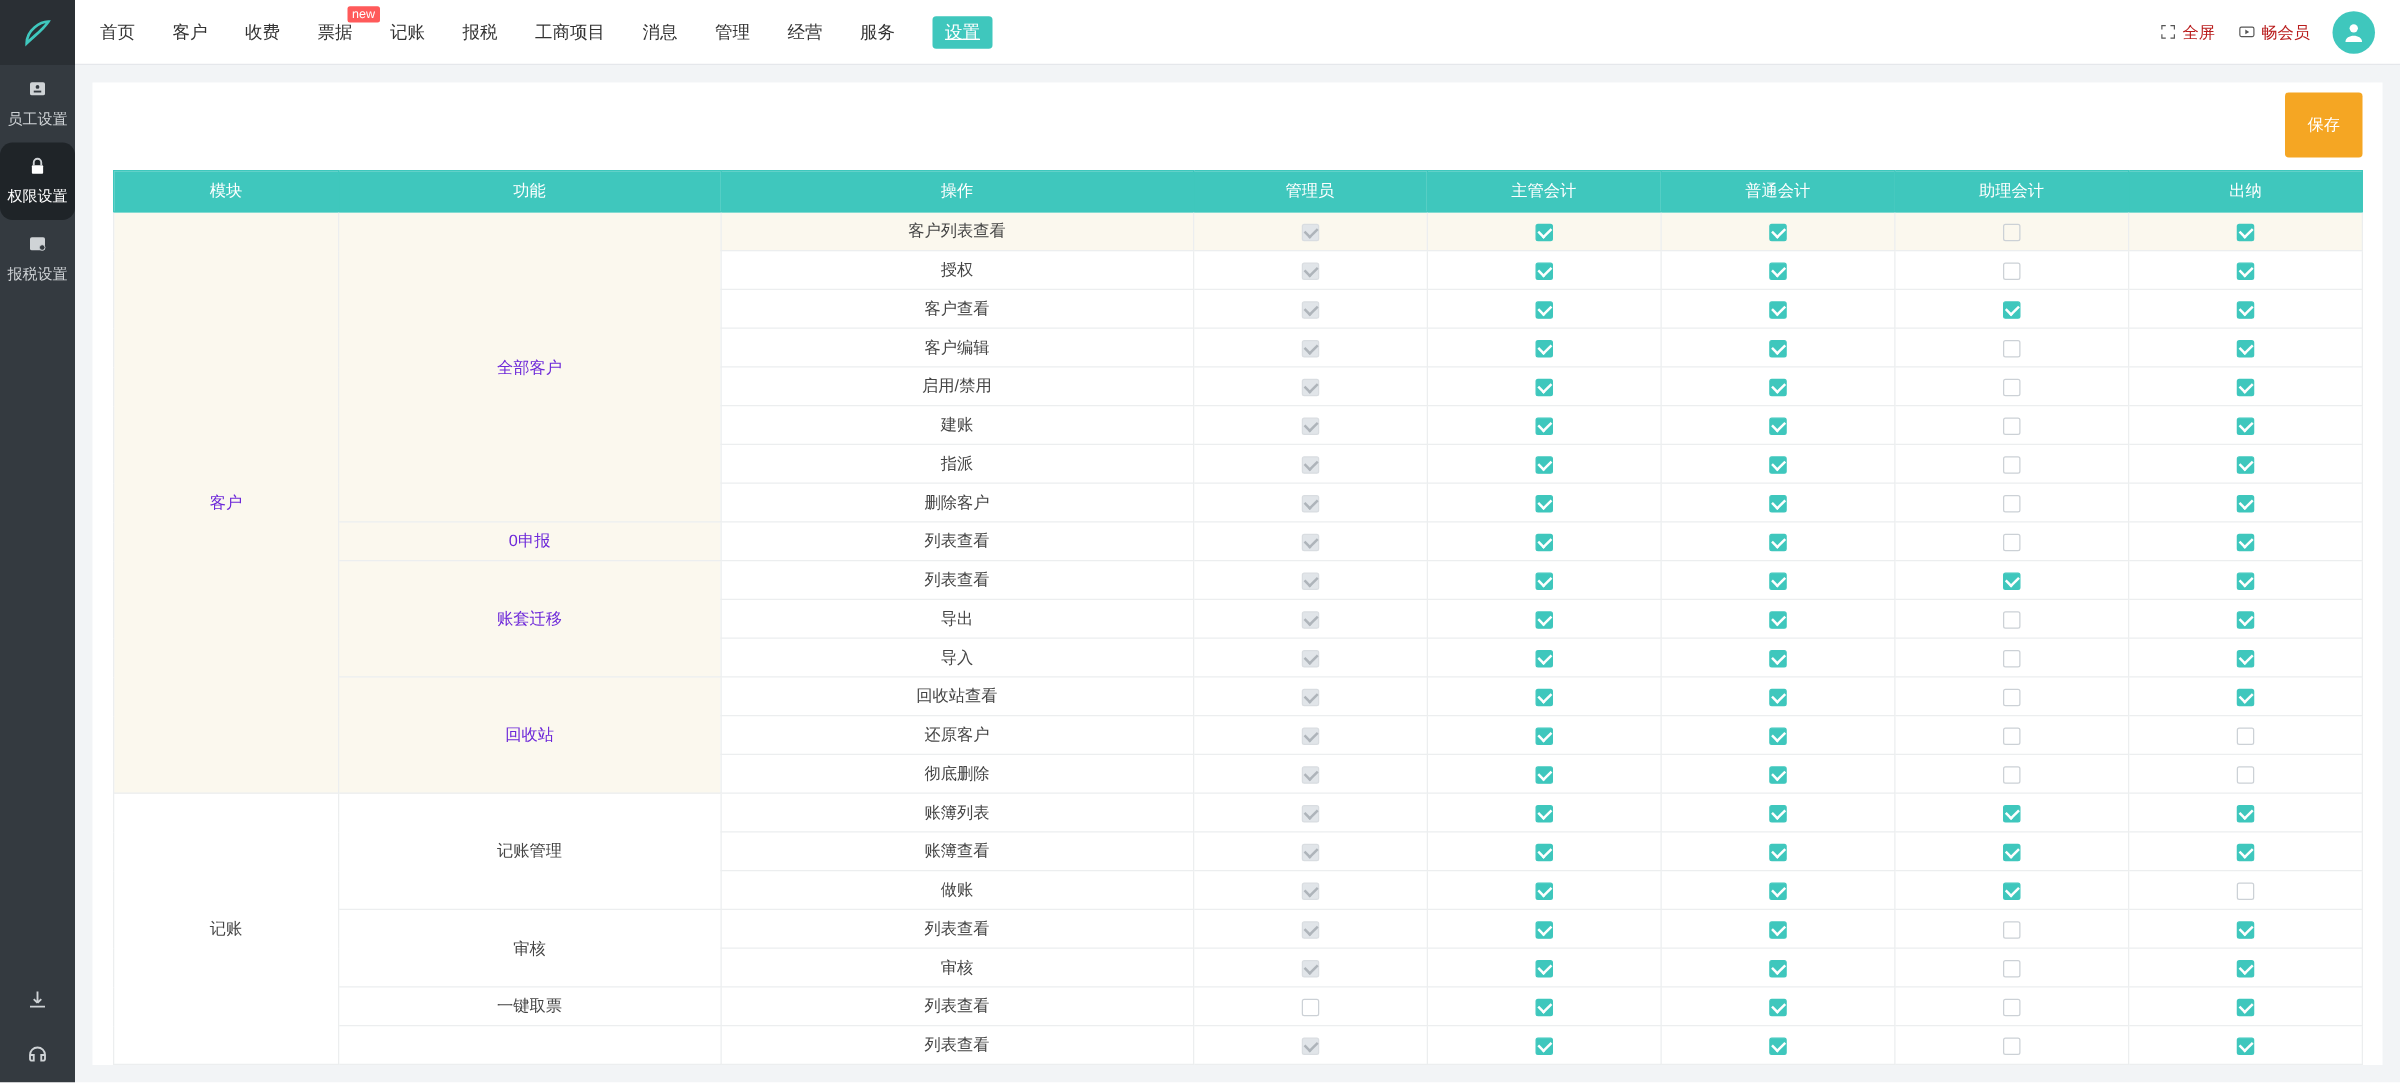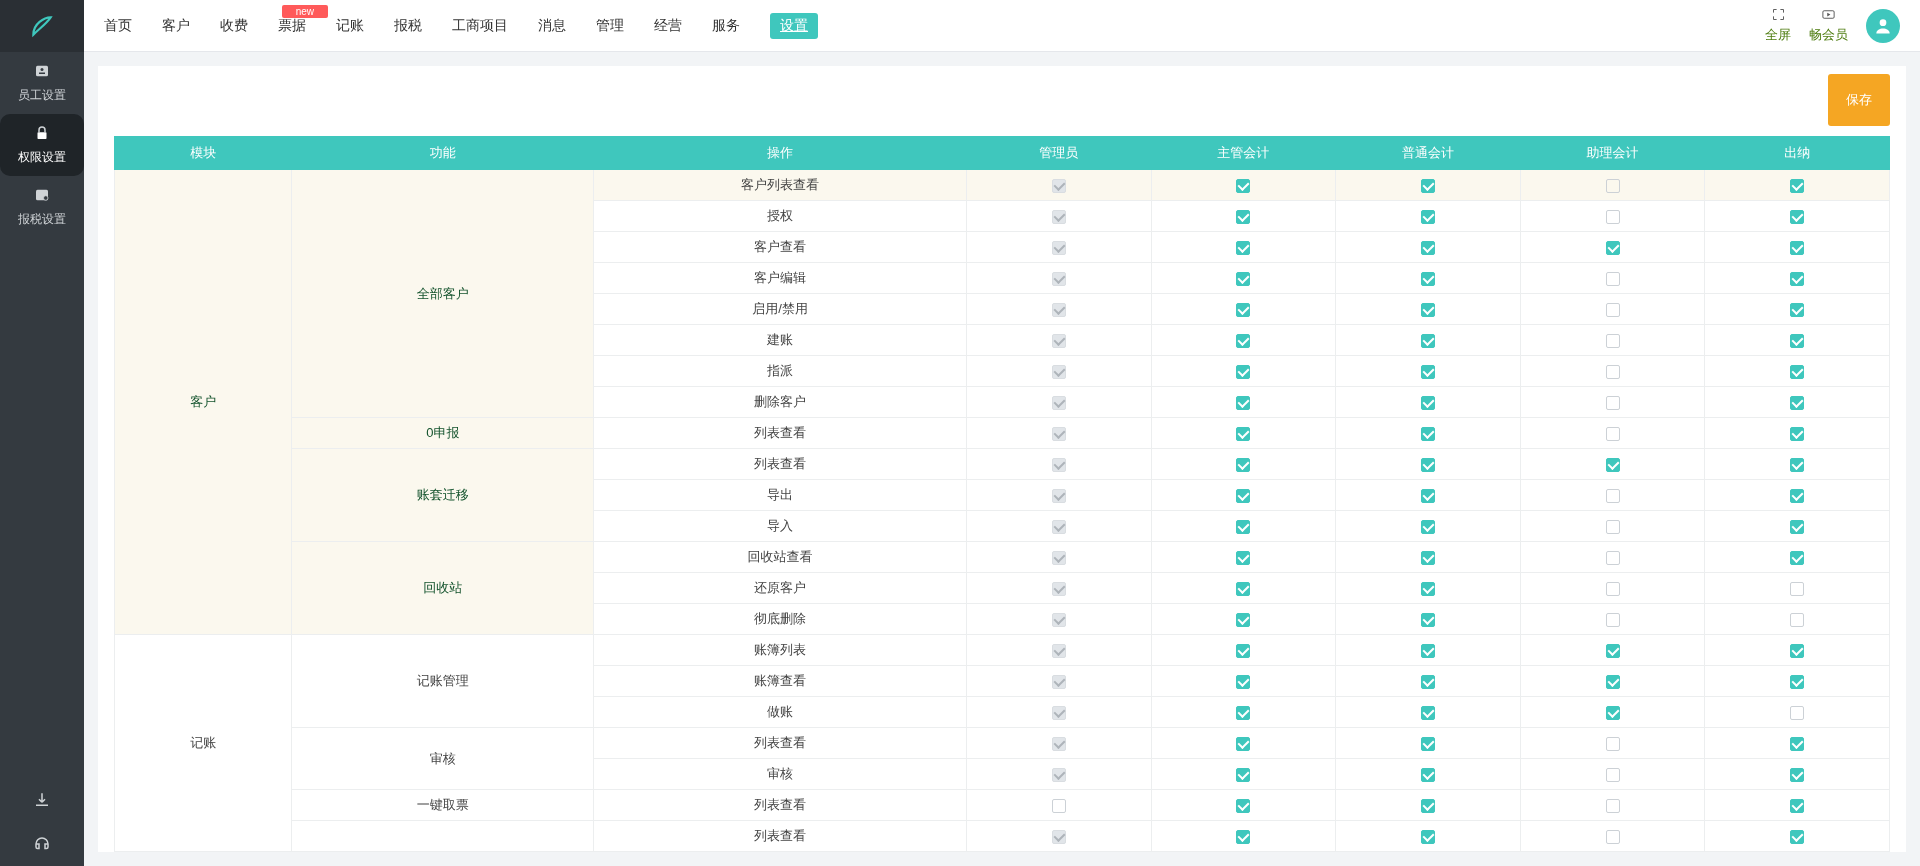--- a/index.html
+++ b/index.html
@@ -7,21 +7,21 @@
     font-family: "Microsoft YaHei", "PingFang SC", Arial, sans-serif;
     font-size: 13px;
     color: #333;
     background: #fff;
     overflow: hidden;
   }
   .app { display: flex; height: 100vh; width: 100vw; }
 
   
   .sidebar {
-    width: 84px;
+    width: 60px;
     background: #343a40;
     display: flex;
     flex-direction: column;
     color: #fff;
     flex-shrink: 0;
   }
   .sidebar .logo {
     height: 52px;
     display: flex; align-items: center; justify-content: center;
     background: #2a2f34;
@@ -65,24 +65,24 @@
     padding: 0 20px;
     flex-shrink:0;
   }
   .topnav .nav-items { display:flex; align-items:center; gap:30px; }
   .topnav .nav-item { font-size: 14px; color:#333; cursor:pointer; position:relative; }
   .topnav .nav-item.active {
     background: #3fc7bd; color:#fff; padding:4px 10px; border-radius:3px;text-decoration:underline;
   }
   .topnav .nav-item .badge-new {
     position:absolute; top:-12px; right:-22px;
-    background:#ff5a5a; color:#fff; font-size:10px; padding:1px 14px; border-radius:2px;
+    background:#ff5a5a; color:#fff; font-size:10px; padding:1px 4px; border-radius:2px;
   }
   .topnav .right { margin-left:auto; display:flex; align-items:center; gap:18px;}
-  .topnav .right .top-link { display:flex; align-items:center; gap:4px; color:#4d7c0f; font-size:13px; cursor:pointer;flex-direction:column;}
+  .topnav .right .top-link { display:flex; align-items:center; gap:4px; color:#b91c1c; font-size:13px; cursor:pointer;}
   .topnav .right .top-link svg { width:15px; height:15px; fill:none; stroke:#555; stroke-width:1.5;}
   .avatar {
     width:34px; height:34px; border-radius:50%;
     background:#3fc7bd; display:flex; align-items:center; justify-content:center;
     cursor:pointer;
   }
   .avatar svg { width:20px; height:20px; fill:#fff;}
 
   
   .content {
@@ -130,21 +130,21 @@
   table.perm td {
     border:1px solid #eceeef;
     padding:6px 4px;
     text-align:center;
     font-size:13px;
     color:#444;
     background:#fff;
   }
   table.perm td.module, table.perm td.feature {
     background:#fbf8ee;
-    color:#14532d;
+    color:#6d28d9;
   }
   table.perm tr.hl td.op { background:#fbf8ee; }
   table.perm tr.hl td.cb { background:#fbf8ee; }
 
   .cb-box {
     display:inline-block; width:14px; height:14px;
     border:1px solid #ccd1d6; border-radius:2px;
     position:relative; vertical-align:middle;
     cursor:pointer;
   }

